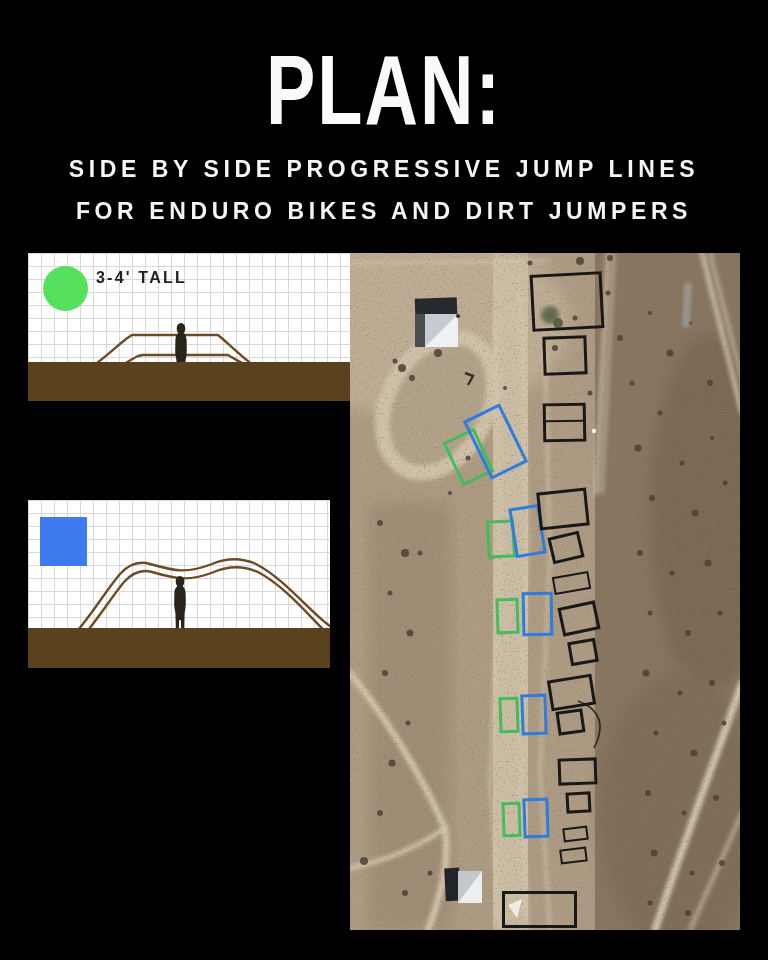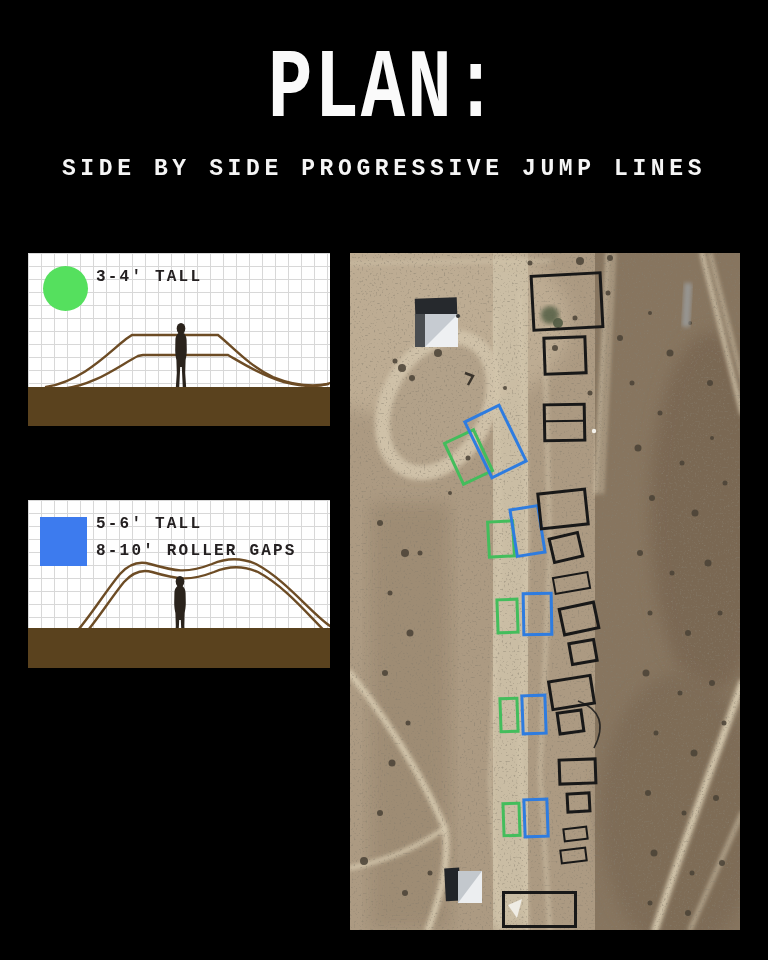--- a/index.html
+++ b/index.html
@@ -1,17 +1,17 @@
 <!DOCTYPE html>
 <html><head>
 <meta charset="utf-8">
 <style>
   html,body{margin:0;padding:0;background:#000;}
   .stage{position:relative;width:768px;height:960px;background:#000;overflow:hidden;
-         font-family:Liberation Mono, monospace;}
+         font-family:Liberation Sans, sans-serif;}
   
   .title{position:absolute;top:34px;left:0;width:100%;text-align:center;color:#fafafa;
          font-size:74px;font-weight:800;letter-spacing:2px;
          transform:scaleY(1.32);transform-origin:top center;}
   .sub{position:absolute;left:0;width:100%;text-align:center;color:#f5f5f5;
        font-size:23px;font-weight:700;letter-spacing:4.6px;white-space:nowrap;}
   .sub1{top:156px;} .sub2{top:198px;}
   
   .panel{position:absolute;left:28px;width:302px;background:#fff;overflow:hidden;
          background-image:linear-gradient(#d8d8d8 1px,transparent 1px),
@@ -42,22 +42,23 @@
     <defs>
       <symbol id="person" viewBox="0 0 20 66">
         <ellipse cx="10" cy="5.5" rx="4.3" ry="5.5" fill="#2a231c"></ellipse>
         <path fill="#2a231c" d="M10,9 C6,10 4.6,13 4.4,17 L4.2,27 C4.2,31 4.8,34 5.4,37 L5.8,50 L4.8,65 L8.2,65 L9.2,44 L10.8,44 L11.8,65 L15.2,65 L14.2,50 L14.6,37 C15.2,34 15.8,31 15.8,27 L15.6,17 C15.4,13 14,10 10,9 Z"></path>
       </symbol>
     </defs>
   </svg>
 
   <div class="title">PLAN:</div>
   <div class="sub sub1">SIDE BY SIDE PROGRESSIVE JUMP LINES</div>
-
-  <div class="panel" style="top:253px;height:173px;">
+  <div class="sub sub2">FOR ENDURO BIKES AND DIRT JUMPERS</div>
+
+  <div class="panel" style="top:253px;height:148px;padding-left:28px;">
     <svg width="302" height="174" viewBox="0 0 302 174">
       <g fill="none" stroke="#6d4c25" stroke-width="2.4" stroke-linecap="round">
         <path d="M 18,134 C 55,128 80,100 98,86 L 104,82 L 190,82 C 205,94 220,112 245,124 C 265,132 285,134 300,131"></path>
         <path d="M 34,136 C 68,132 92,112 110,103 L 115,102 L 200,102 C 214,110 232,122 256,129 C 276,134 292,134 302,130"></path>
       </g>
       <use href="#person" x="143" y="70" width="20" height="66"></use>
     </svg>
     <div class="ground" style="height:39px;"></div>
     <div class="icon icon-circle" style="background-color: rgb(85, 224, 94);"></div>
     <div class="p-text">
@@ -68,24 +69,20 @@
   <div class="panel" style="top:500px;height:168px;">
     <svg width="302" height="168" viewBox="0 0 302 168">
       <g fill="none" stroke="#6d4c25" stroke-width="2.4" stroke-linecap="round">
         <path d="M 14,160 C 45,148 70,100 92,74 C 101,64 112,61 122,64 C 147,71 158,74 184,64 C 198,58 212,57 228,64 C 258,80 282,112 302,126"></path>
         <path d="M 18,166 C 50,154 76,106 96,82 C 105,72 114,69 124,72 C 148,79 160,82 186,72 C 200,66 214,65 230,72 C 260,88 286,122 302,136"></path>
       </g>
       <use href="#person" x="142" y="76" width="20" height="66"></use>
     </svg>
     <div class="ground" style="height:40px;"></div>
     <div class="icon icon-square" style="background-color: rgb(61, 123, 238);"></div>
-    <div class="p-text">
-      <div>5-6' TALL</div>
-      <div>8-10' ROLLER GAPS</div>
-    </div>
   </div>
 
 
   <div class="map">
     <svg width="390" height="677" viewBox="0 0 390 677">
       <defs>
         <filter id="b2">
             <feGaussianBlur stdDeviation="2"></feGaussianBlur>
           </filter>
         <filter id="b4">

